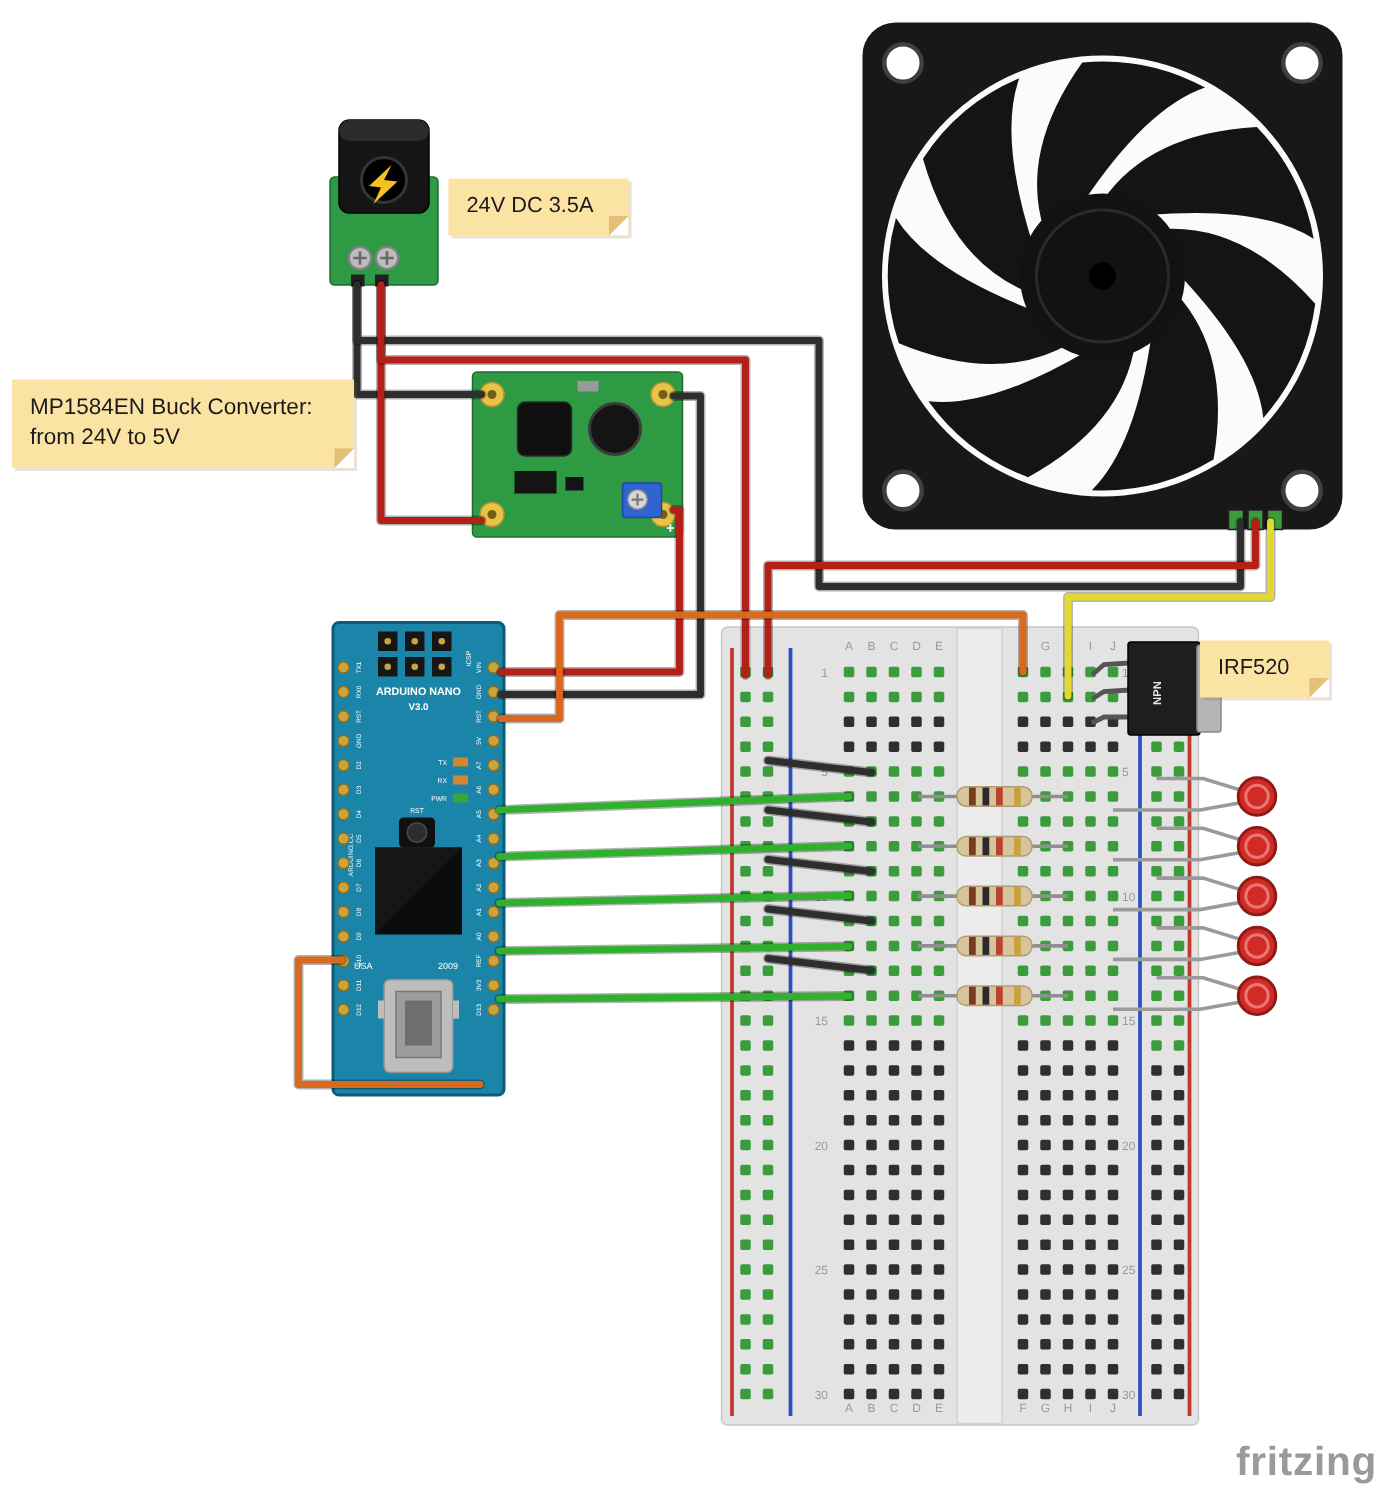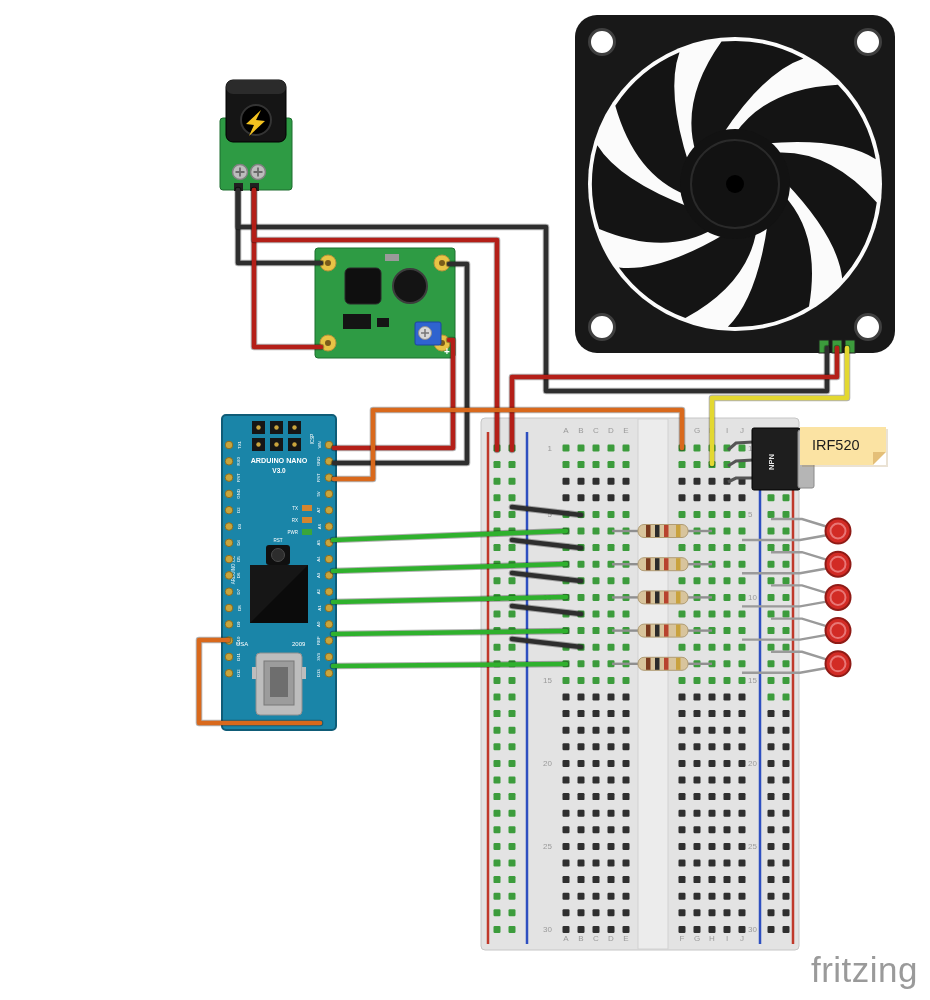--- a/index.html
+++ b/index.html
@@ -14,21 +14,21 @@
     line-height:1.35;
     white-space:pre-line;
     box-shadow:2px 2px 0 rgba(150,110,40,.20);
   }
   .note::after{
     content:"";position:absolute;right:0;bottom:0;width:0;height:0;
     border-top:13px solid #e4bf78;border-right:13px solid #fff;
   }
   .watermark{
     position:absolute;right:12px;bottom:10px;
-    font-size:35px;font-weight:normal;letter-spacing:.5px;
+    font-size:27px;font-weight:bold;letter-spacing:.5px;
     color:var(--watermark,#9a9a9a);
   }
   text{font-family:"Liberation Sans",sans-serif;}
 </style>
 </head>
 <body>
 
 <div class="stage">
 <svg width="930" height="1000" viewBox="0 0 930 1000">
 
@@ -792,16 +792,19 @@
         </g>
         <g>
           <polyline points="828,659.8 802,651.8 771,651.8" fill="none" stroke="#9a9a9a" stroke-width="2.4"></polyline>
           <polyline points="828,667.8 800,672.8 742,672.8" fill="none" stroke="#9a9a9a" stroke-width="2.4"></polyline>
           <circle cx="838" cy="663.8" r="12.5" fill="#d22b25" stroke="#8f1b16" stroke-width="2"></circle>
           <circle cx="838" cy="663.8" r="7.5" fill="none" stroke="#ee8a8a" stroke-width="2" opacity="0.8"></circle>
         </g>
       </g>
 </svg>
 
+<div class="note" style="left:299px;top:119px;width:96px;"><span>24V DC 3.5A</span></div>
+<div class="note" style="left:8px;top:253px;width:204px;font-size:15px;"><span>MP1584EN Buck Converter:
+from 24V to 5V</span></div>
 <div class="note" style="left:800px;top:427px;width:62px;"><span>IRF520</span></div>
 
 <div class="watermark">fritzing</div>
 </div>
 
 </body></html>

